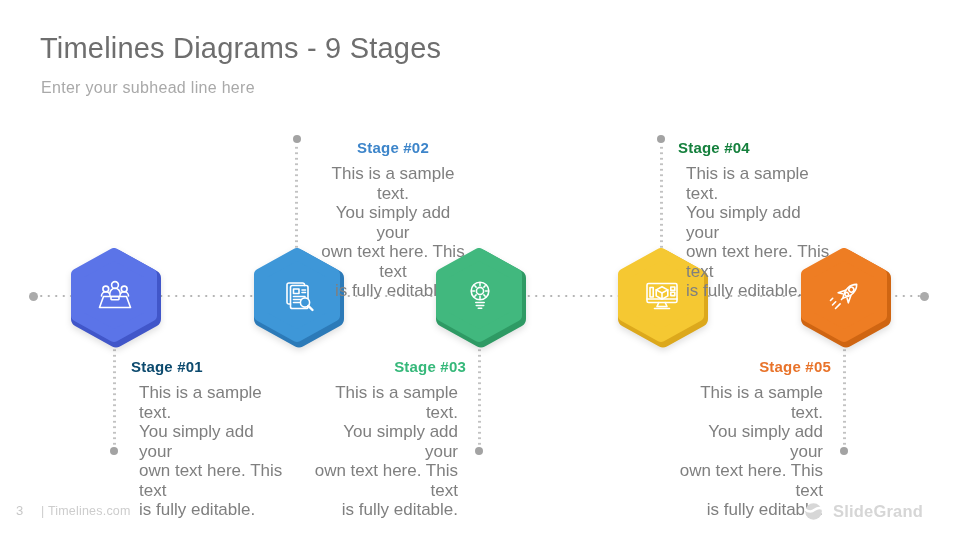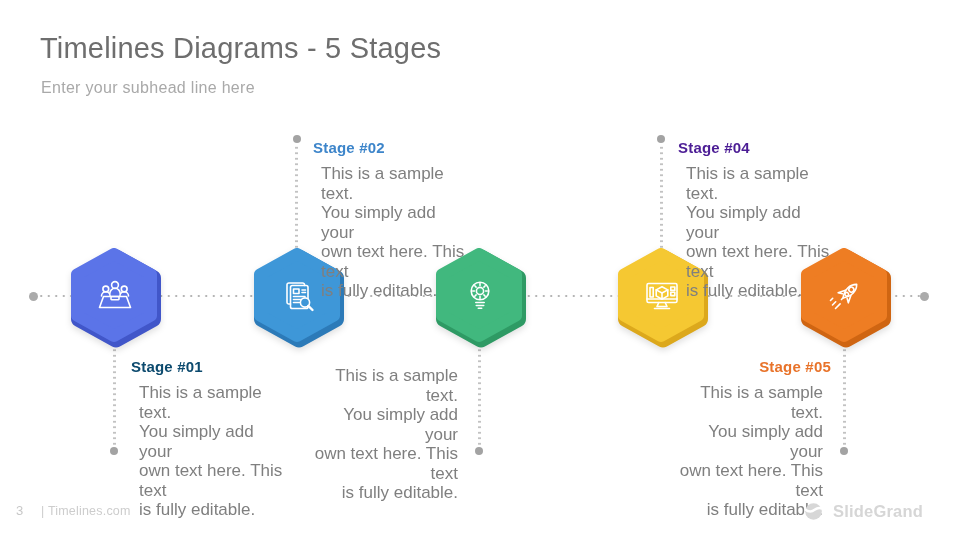--- a/index.html
+++ b/index.html
@@ -56,21 +56,21 @@
   .page-num  { position:absolute; left:16px; top:503px; font-size:13px; color:#c8c8c8; }
   .site-ref  { position:absolute; left:41px; top:504px; font-size:12.5px; color:#cdcdcd; letter-spacing:0.2px; }
   .logo { position:absolute; left:804px; top:502px; display:flex; align-items:center; gap:10px; }
   .logo-text { font-size:16.5px; font-weight:700; color:#d6d6d6; letter-spacing:0.2px; }
 </style>
 </head>
 <body>
 
 <div class="slide">
 
-  <h1 class="title">Timelines Diagrams - 5 Stages</h1>
+  <h1 class="title">Timelines Diagrams - 9 Stages</h1>
   <p class="subtitle">Enter your subhead line here</p>
 
   <div class="hline"></div>
   <span class="end-dot left"></span>
   <span class="end-dot right"></span>
 
   <div class="vline" style="left:112px; top:342px; height:104px;"></div>
   <span class="node-dot" style="left:110px; top:447px;"></span>
   <svg class="hex" style="left:69px; top:246px;" viewBox="0 0 92 102">
     <polygon class="hex-back" points="46,9 83,29.5 83,70.5 46,91 9,70.5 9,29.5" style="fill: rgb(65, 86, 201); stroke: rgb(65, 86, 201);"></polygon>
@@ -101,41 +101,42 @@
     <polygon class="hex-face" points="46,9 83,29.5 83,70.5 46,91 9,70.5 9,29.5" style="fill: rgb(62, 151, 216); stroke: rgb(62, 151, 216);"></polygon>
     <g class="glyph" transform="translate(26,30)">
       <path d="M26.5 9.5 V8.8 a1.8 1.8 0 0 0 -1.8 -1.8 H10.8 A1.8 1.8 0 0 0 9 8.8 v17.4 a1.8 1.8 0 0 0 1.8 1.8 h1.7"></path>
       <rect x="12.5" y="9.5" width="17.5" height="23" rx="1.8"></rect>
       <rect x="15.5" y="13" width="5.5" height="4.5"></rect>
       <path d="M24 14 h3.5 M24 16.5 h3.5 M15.5 20.5 h11.5 M15.5 23.5 h11.5 M15.5 26.5 h6"></path>
       <circle cx="27" cy="26.5" r="4.6" style="fill: rgb(62, 151, 216);"></circle>
       <path d="M30.3 29.8 l4.2 4.2" style="stroke-width:2.4"></path>
     </g>
   </svg>
-  <div class="stage-text" style="left:313px; top:139px;">
+  <div class="stage-text" style="left:313px; top:139px;text-align:center;">
     <h3 style="color: rgb(61, 133, 202);">Stage #02</h3>
     <p>This is a sample text.
 You simply add your
 own text here. This text
 is fully editable.</p>
   </div>
 
   <div class="vline" style="left:477px; top:342px; height:104px;"></div>
   <span class="node-dot" style="left:475px; top:447px;"></span>
   <svg class="hex" style="left:434px; top:246px;" viewBox="0 0 92 102">
     <polygon class="hex-back" points="46,9 83,29.5 83,70.5 46,91 9,70.5 9,29.5" style="fill: rgb(46, 154, 100); stroke: rgb(46, 154, 100);"></polygon>
     <polygon class="hex-face" points="46,9 83,29.5 83,70.5 46,91 9,70.5 9,29.5" style="fill: rgb(65, 184, 126); stroke: rgb(65, 184, 126);"></polygon>
     <g class="glyph" transform="translate(26,30)">
       <circle cx="20" cy="15" r="8.8"></circle>
       <path d="M15.8 26.5 h8.4 M16.3 29.5 h7.4 M18.3 32.3 h3.4"></path>
       <circle cx="20" cy="15" r="3.6"></circle>
       <path d="M20 9.4 V7.6 M20 20.6 V22.4 M25.6 15 H27.4 M12.6 15 H14.4 M23.9 11.1 L25.2 9.8 M16.1 18.9 L14.8 20.2 M23.9 18.9 L25.2 20.2 M16.1 11.1 L14.8 9.8"></path>
     </g>
   </svg>
   <div class="stage-text align-right" style="left:306px; top:358px;">
+    <h3 style="color: rgb(54, 184, 122);">Stage #03</h3>
     <p>This is a sample text.
 You simply add your
 own text here. This text
 is fully editable.</p>
   </div>
 
   <div class="vline" style="left:659px; top:145px; height:103px;"></div>
   <span class="node-dot" style="left:657px; top:135px;"></span>
   <svg class="hex" style="left:616px; top:246px;" viewBox="0 0 92 102">
     <polygon class="hex-back" points="46,9 83,29.5 83,70.5 46,91 9,70.5 9,29.5" style="fill: rgb(220, 168, 28); stroke: rgb(220, 168, 28);"></polygon>
@@ -145,21 +146,21 @@
       <path d="M5 23 h30"></path>
       <path d="M16.8 26.5 L15 30.5 H25 L23.2 26.5 M12.5 32.5 h15"></path>
       <path d="M20 10.8 l5.8 3.1 -5.8 3.1 -5.8 -3.1 z"></path>
       <path d="M14.2 13.9 v6 l5.8 3.3 5.8 -3.3 v-6 M20 17 v6.2"></path>
       <rect x="8" y="11.5" width="3.2" height="9.5"></rect>
       <rect x="28.8" y="11" width="4" height="3.4"></rect>
       <rect x="28.8" y="16.2" width="4" height="3.4"></rect>
     </g>
   </svg>
   <div class="stage-text" style="left:678px; top:139px;">
-    <h3 style="color: #4c1d95;">Stage #04</h3>
+    <h3 style="color: #15803d;">Stage #04</h3>
     <p>This is a sample text.
 You simply add your
 own text here. This text
 is fully editable.</p>
   </div>
 
   <div class="vline" style="left:842px; top:342px; height:104px;"></div>
   <span class="node-dot" style="left:840px; top:447px;"></span>
   <svg class="hex" style="left:799px; top:246px;" viewBox="0 0 92 102">
     <polygon class="hex-back" points="46,9 83,29.5 83,70.5 46,91 9,70.5 9,29.5" style="fill: rgb(207, 101, 18); stroke: rgb(207, 101, 18);"></polygon>

